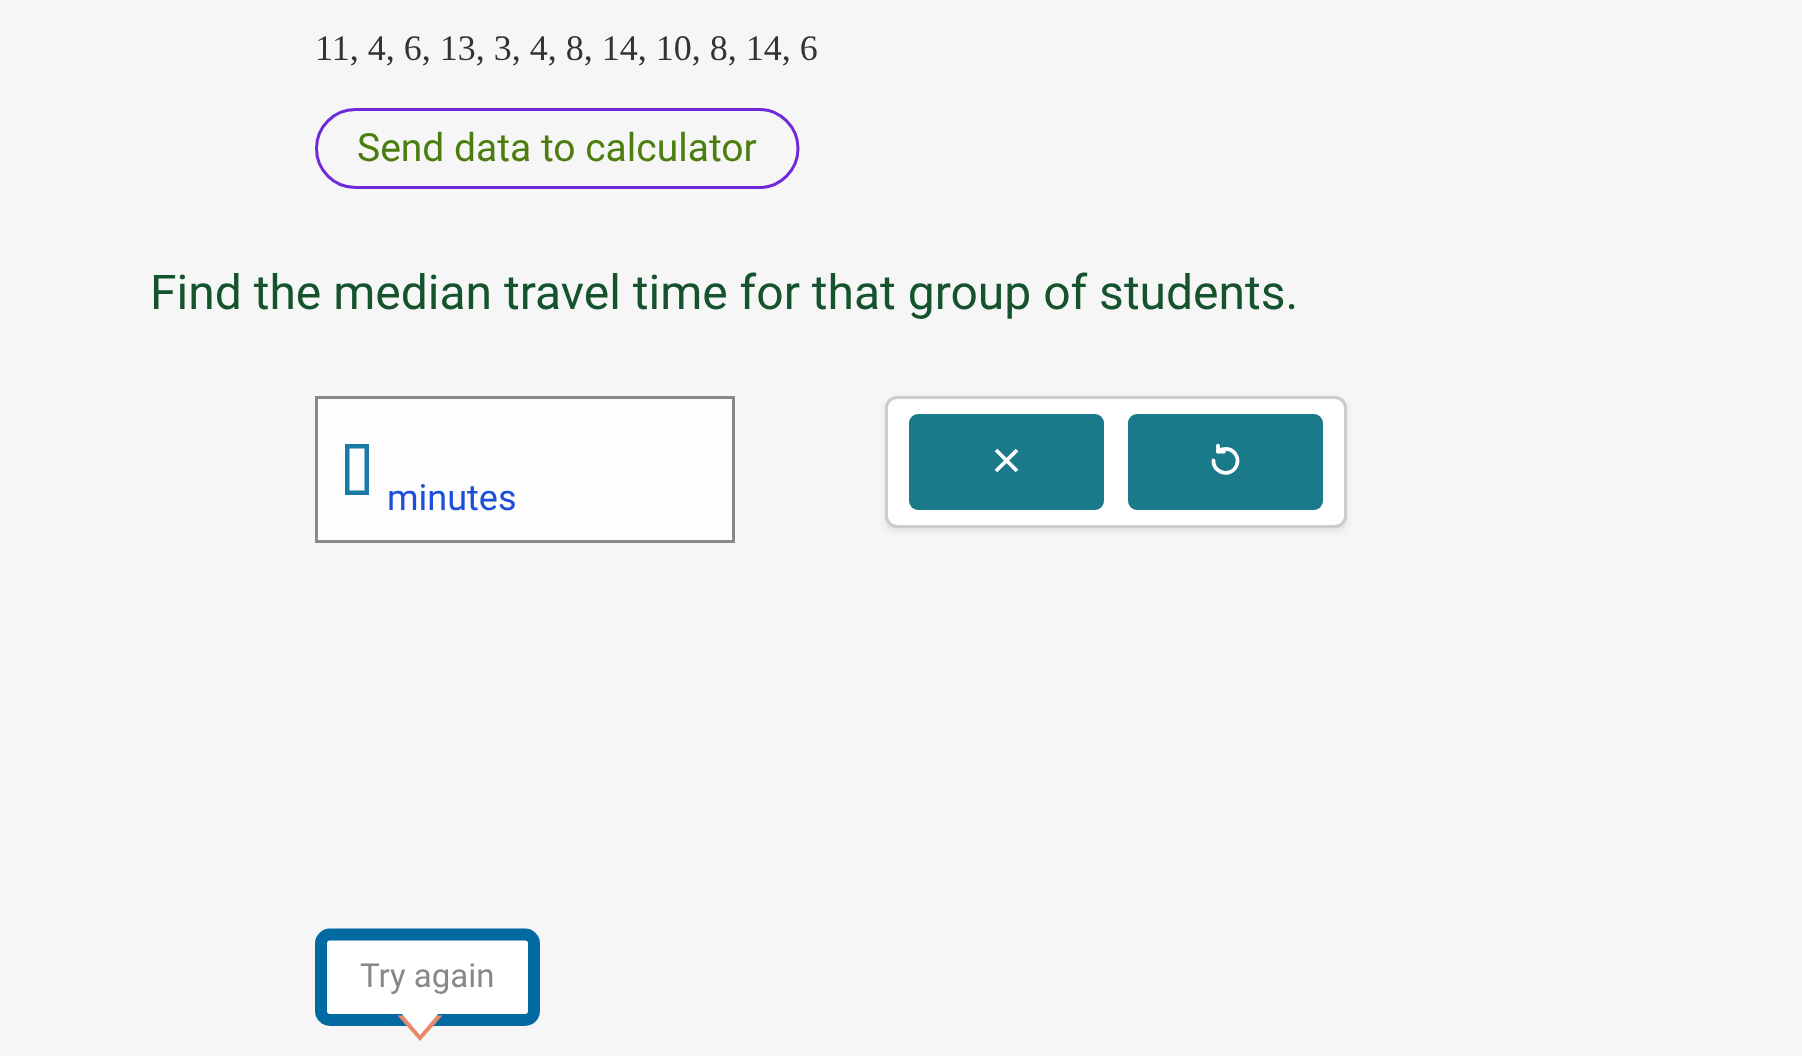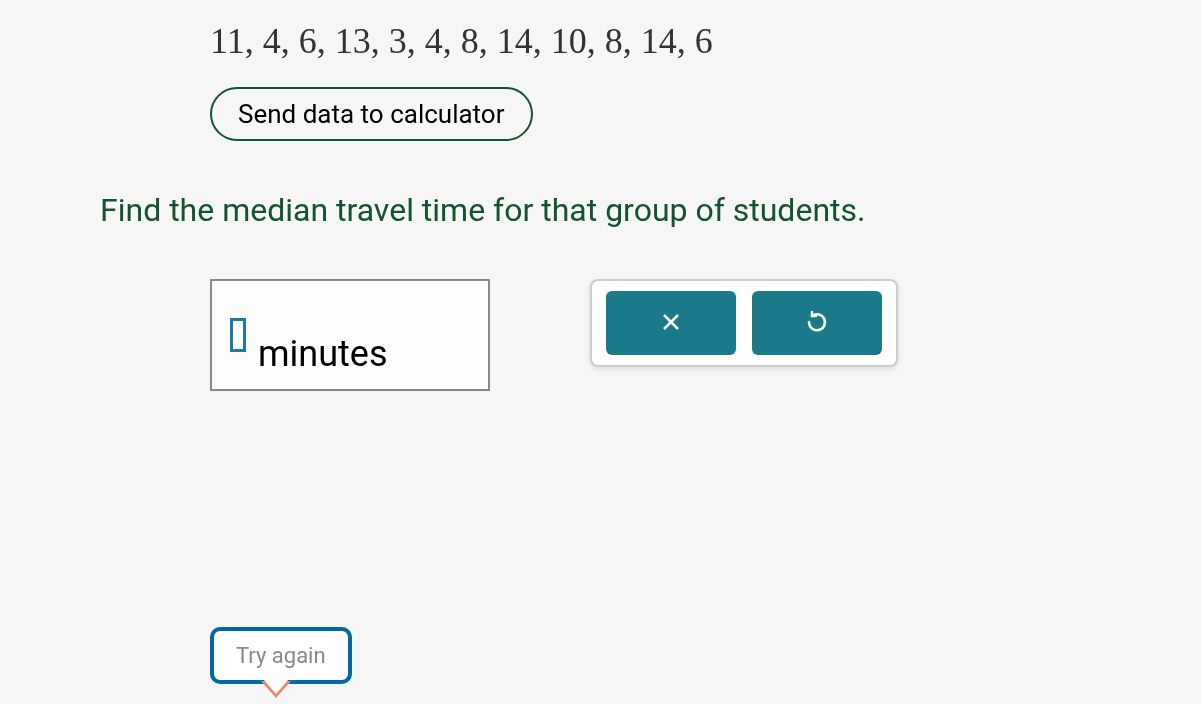--- a/index.html
+++ b/index.html
@@ -10,36 +10,36 @@
     body {
       font-family: -apple-system, BlinkMacSystemFont, "Segoe UI", Roboto, Helvetica, Arial, sans-serif;
       background: #f5f6f5;
       width: 1201px;
       height: 704px;
       padding: 20px 100px;
       color: #333;
       position: relative;
     }
     .data-list {
-      font-size: 36px;
+      font-size: 24px;
       color: #333;
       margin-top: 0px;
       margin-left: 110px;
       font-family: Georgia, 'Times New Roman', serif;
     }
     .send-data-btn {
       display: inline-block;
       margin-top: 25px;
       margin-left: 110px;
       padding: 10px 26px;
-      border: 2px solid #14532d;
+      border: 2px solid #6d28d9;
       border-radius: 28px;
       background: transparent;
       font-size: 26px;
-      color: #000000;
+      color: #4d7c0f;
       cursor: pointer;
       font-family: inherit;
     }
     .question-text {
       font-size: 32px;
       color: #14532d;
       margin-top: 50px;
       margin-left: 0px;
     }
     .answer-row {
@@ -61,22 +61,22 @@
     .answer-input {
       width: 16px;
       height: 34px;
       border: 3px solid #1a7aa8;
       background: transparent;
       outline: none;
       font-size: 22px;
       padding: 0;
     }
     .answer-unit {
-      font-size: 36px;
-      color: #000000;
+      font-size: 24px;
+      color: #1d4ed8;
       margin-top: 38px;
     }
     .button-group {
       display: flex;
       gap: 16px;
       border: 2px solid #ccc;
       border-radius: 8px;
       padding: 10px 14px;
       background: #fff;
       box-shadow: 0 2px 5px rgba(0,0,0,0.1);
@@ -97,21 +97,21 @@
       width: 24px;
       height: 24px;
       stroke: #fff;
       fill: none;
       stroke-width: 2.5;
     }
     .try-again-bubble {
       position: absolute;
       bottom: 20px;
       left: 210px;
-      border: 4px solid #0369a1;
+      border: 8px solid #0369a1;
       border-radius: 10px;
       background: #fff;
       padding: 12px 22px;
       font-size: 22px;
       color: #888;
     }
     .try-again-bubble::after {
       content: "";
       position: absolute;
       bottom: -14px;

